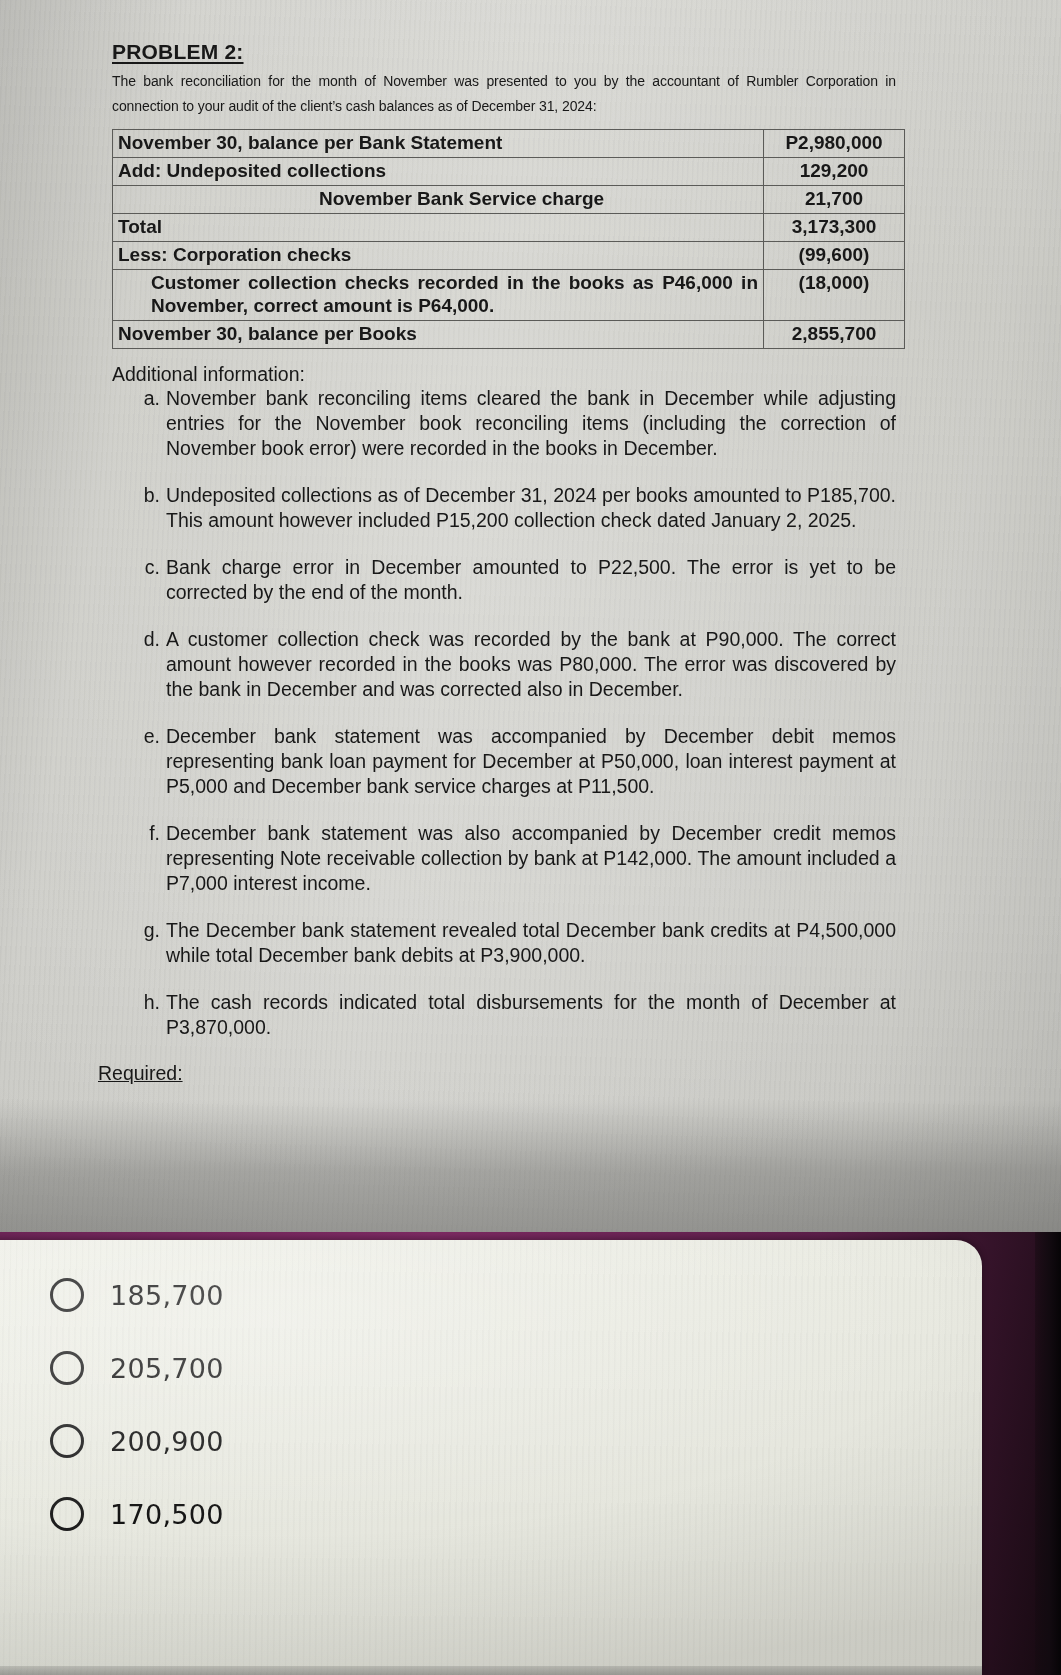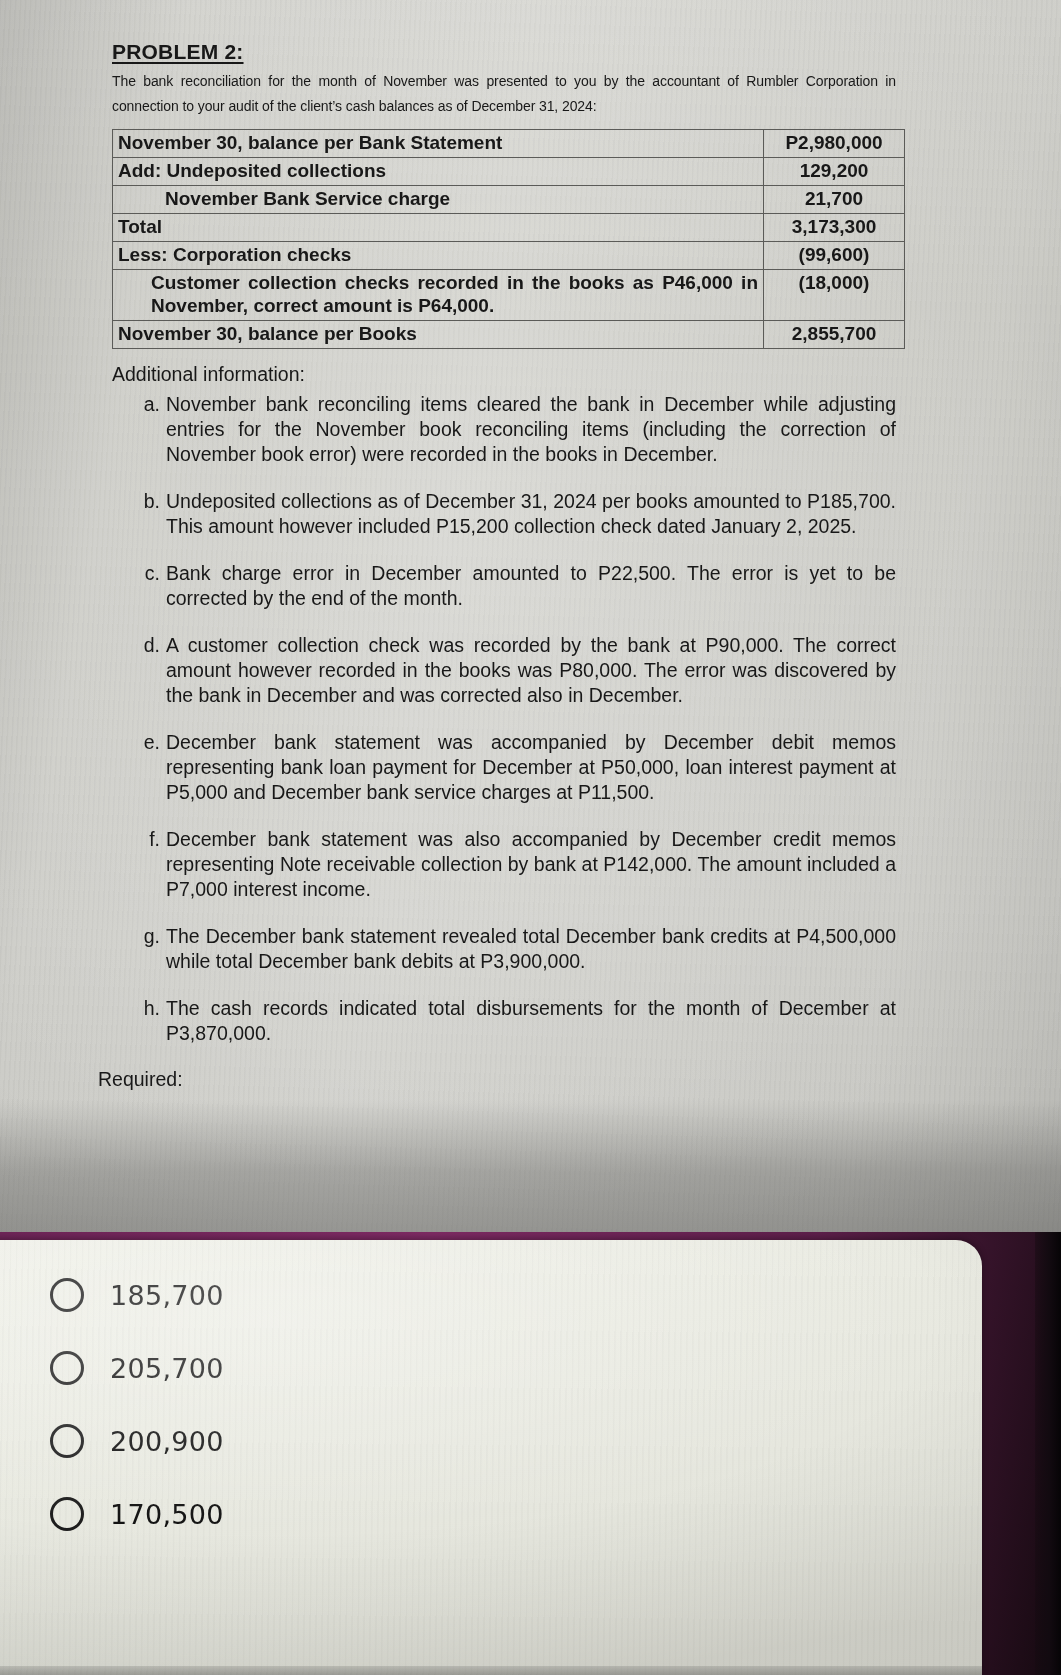--- a/index.html
+++ b/index.html
@@ -73,28 +73,28 @@
   }
   table.recon td {
     border: 1px solid #5b5b58;
     padding: 1px 5px 3px 5px;
     line-height: 23px;
     vertical-align: top;
   }
   td.label   { width: 640px; }
   td.amount  { width: 130px; text-align: center; white-space: nowrap; padding-right: 7px; }
   .ind1 { padding-left: 52px !important; }
-  .ind2 { padding-left: 52px !important; text-align: left; }
+  .ind2 { padding-left: 52px !important; text-align: center; }
   .ind3 { padding-left: 38px !important; text-align: justify; }
   .nowrapcell { white-space: nowrap; }
 
   
   .addl-head {
     font-size: 19.5px;
-    margin: 14px 0 6px 0;
+    margin: 14px 0 0 0;
   }
   ol.items {
     list-style: none;
     margin: 0;
     padding: 0 0 0 22px;
     font-size: 19.5px;
   }
   ol.items > li {
     position: relative;
     padding-left: 32px;
@@ -106,20 +106,21 @@
     position: absolute;
     left: 0;
     top: 0;
     width: 26px;
     text-align: right;
   }
   .required {
     font-size: 19.5px;
     margin: 4px 0 4px -14px;
     padding-left: 0;
+    text-decoration: underline;
   }
 
   
   #answer-backdrop {
     position: absolute;
     left: 0; top: 1232px;
     width: 1061px; height: 443px;
     background: linear-gradient(100deg,#6e2558 0%, #7d2a63 38%, #5d1f4a 72%, #14090f 100%);
   }
   #answer-dark-edge {

